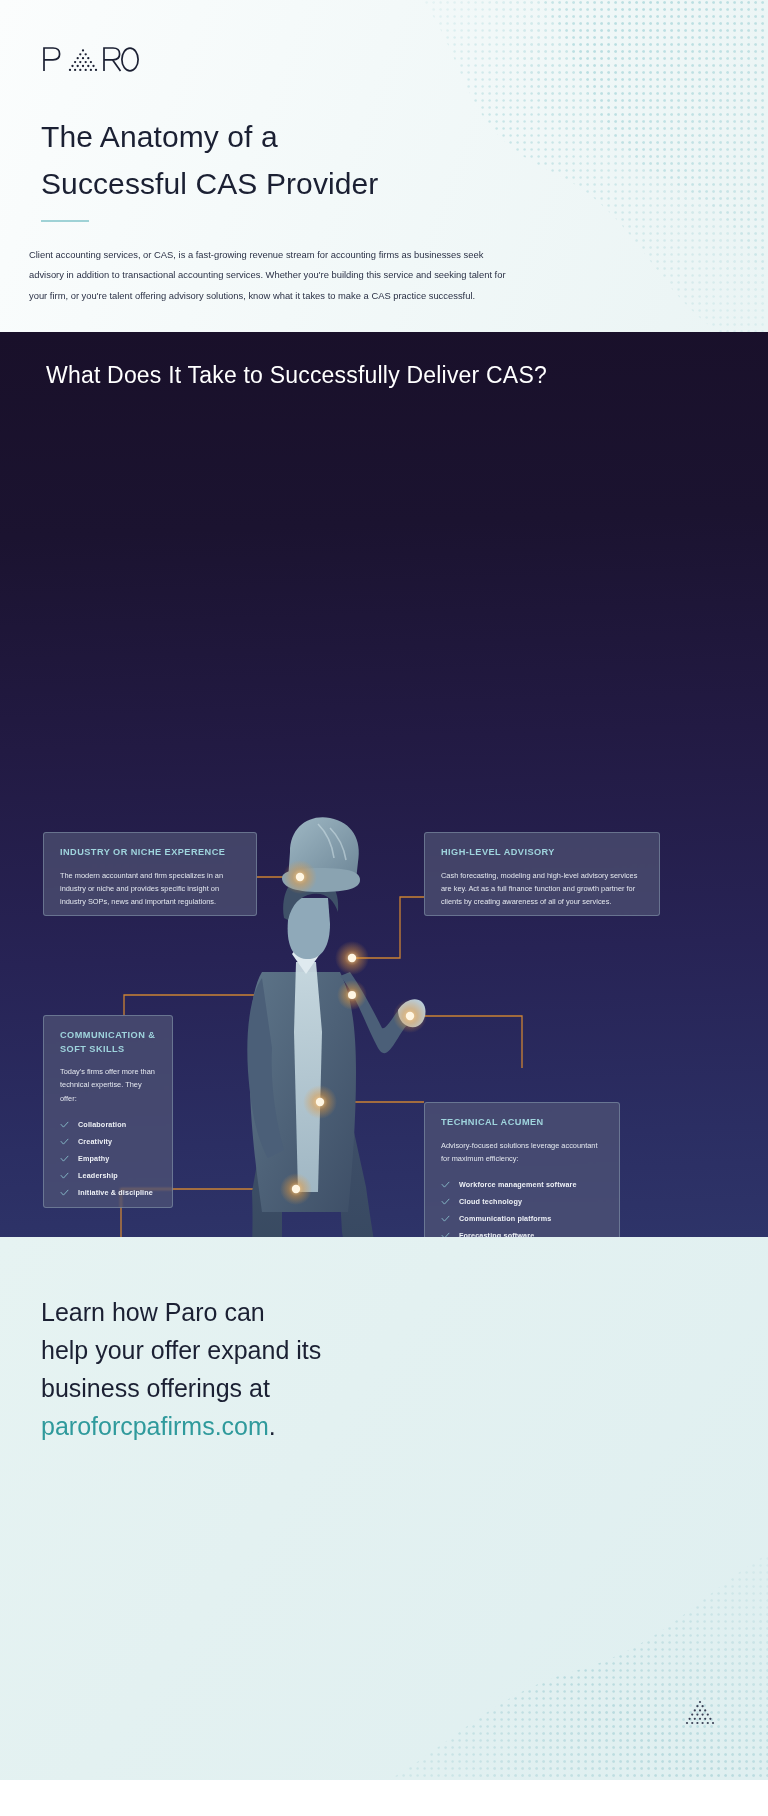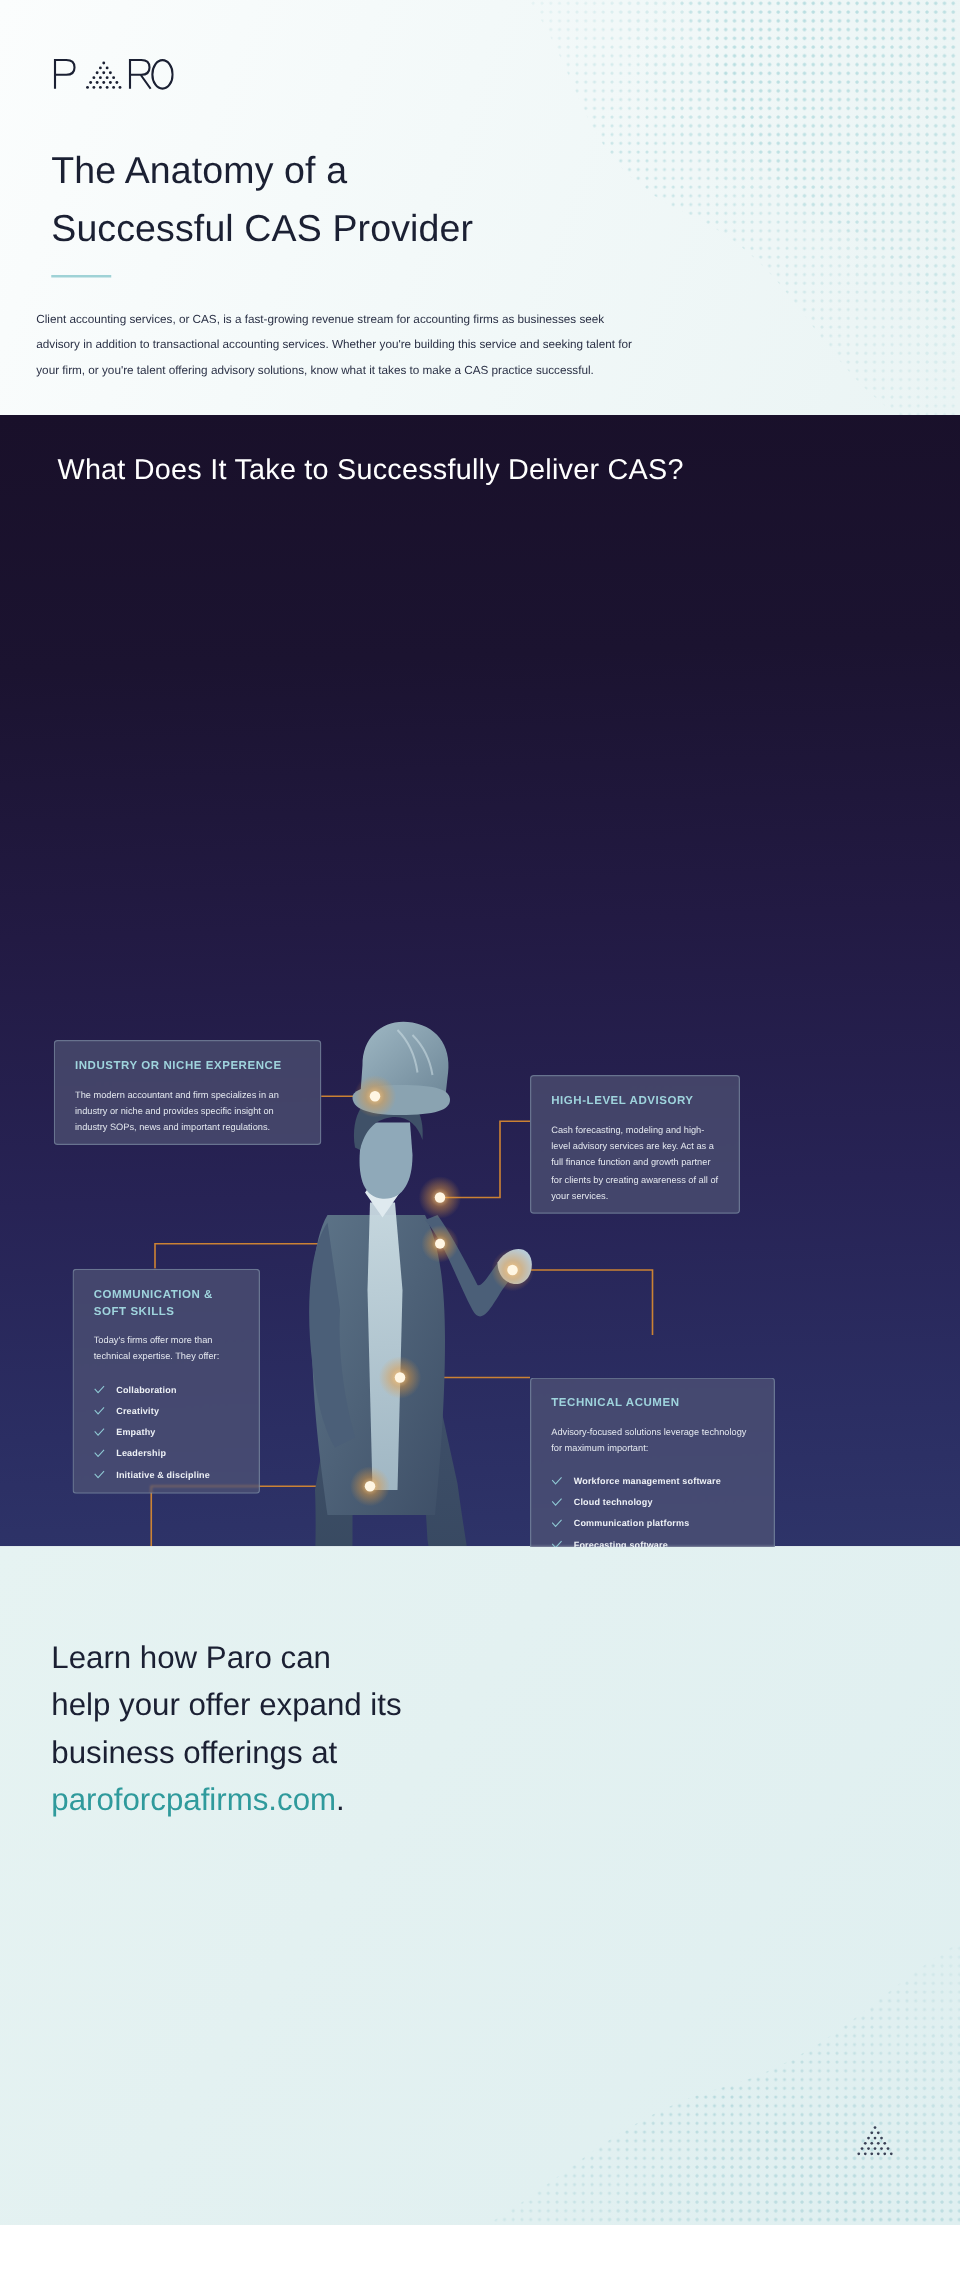--- a/index.html
+++ b/index.html
@@ -58,34 +58,34 @@
     text-transform:uppercase;
   }
   .card-body { font-size:7.4px; line-height:13.4px; color:#e4e8ef; font-weight:400; }
   .check-list { margin-top:11px; }
   .check-row { display:flex; align-items:center; gap:9px; height:17px; }
   .chk { width:9px; height:7px; flex:none; }
   .check-label { font-size:7.2px; font-weight:700; color:#eef1f6; letter-spacing:.15px; }
 
   
   #c-industry  { left:43px;  top:500px; width:214px; }
-  #c-advisory  { left:424px; top:528px; width:168px; }
-  #c-comm      { left:58px;  top:683px; width:150px; }
+  #c-advisory  { left:424px; top:500px; width:236px; }
+  #c-comm      { left:43px;  top:683px; width:130px; }
   #c-tech      { left:424px; top:770px; width:196px; }
 
   
   .cta {
     position:relative; width:768px; height:543px;
     background:linear-gradient(125deg,#e6f3f2 0%,#e3f1f1 40%,#dfeff0 100%);
     overflow:hidden;
   }
   .cta-dots { position:absolute; right:-30px; bottom:-60px; width:480px; height:360px; }
   .cta-text {
     position:absolute; left:41px; top:56px; width:600px;
-    font-size:25px; font-weight:400; line-height:38px; color:#1b2033;margin-top:14px;
+    font-size:25px; font-weight:400; line-height:38px; color:#1b2033;
   }
   .cta-link { color:#2f9a9c; }
   .cta-dot { color:#1b2033; }
   .cta-mark { position:absolute; right:50px; bottom:48px; width:36px; height:34px; }
 </style>
 </head>
 <body>
 
 <div class="page">
 
@@ -311,21 +311,21 @@
           <svg class="chk" viewBox="0 0 12 9">
               <path d="M1,4 L4.6,8 L11,1" fill="none" stroke="#8fc9d4" stroke-width="1.1"></path>
             </svg>
           <span class="check-label">Initiative &amp; discipline</span>
         </div>
       </div>
     </div>
 
     <div class="card" id="c-tech">
       <div class="card-title">TECHNICAL ACUMEN</div>
-      <div class="card-body">Advisory-focused solutions leverage technology for maximum important:</div>
+      <div class="card-body">Advisory-focused solutions leverage accountant for maximum efficiency:</div>
       <div class="check-list">
         <div class="check-row">
           <svg class="chk" viewBox="0 0 12 9">
               <path d="M1,4 L4.6,8 L11,1" fill="none" stroke="#8fc9d4" stroke-width="1.1"></path>
             </svg>
           <span class="check-label">Workforce management software</span>
         </div>
         <div class="check-row">
           <svg class="chk" viewBox="0 0 12 9">
               <path d="M1,4 L4.6,8 L11,1" fill="none" stroke="#8fc9d4" stroke-width="1.1"></path>

